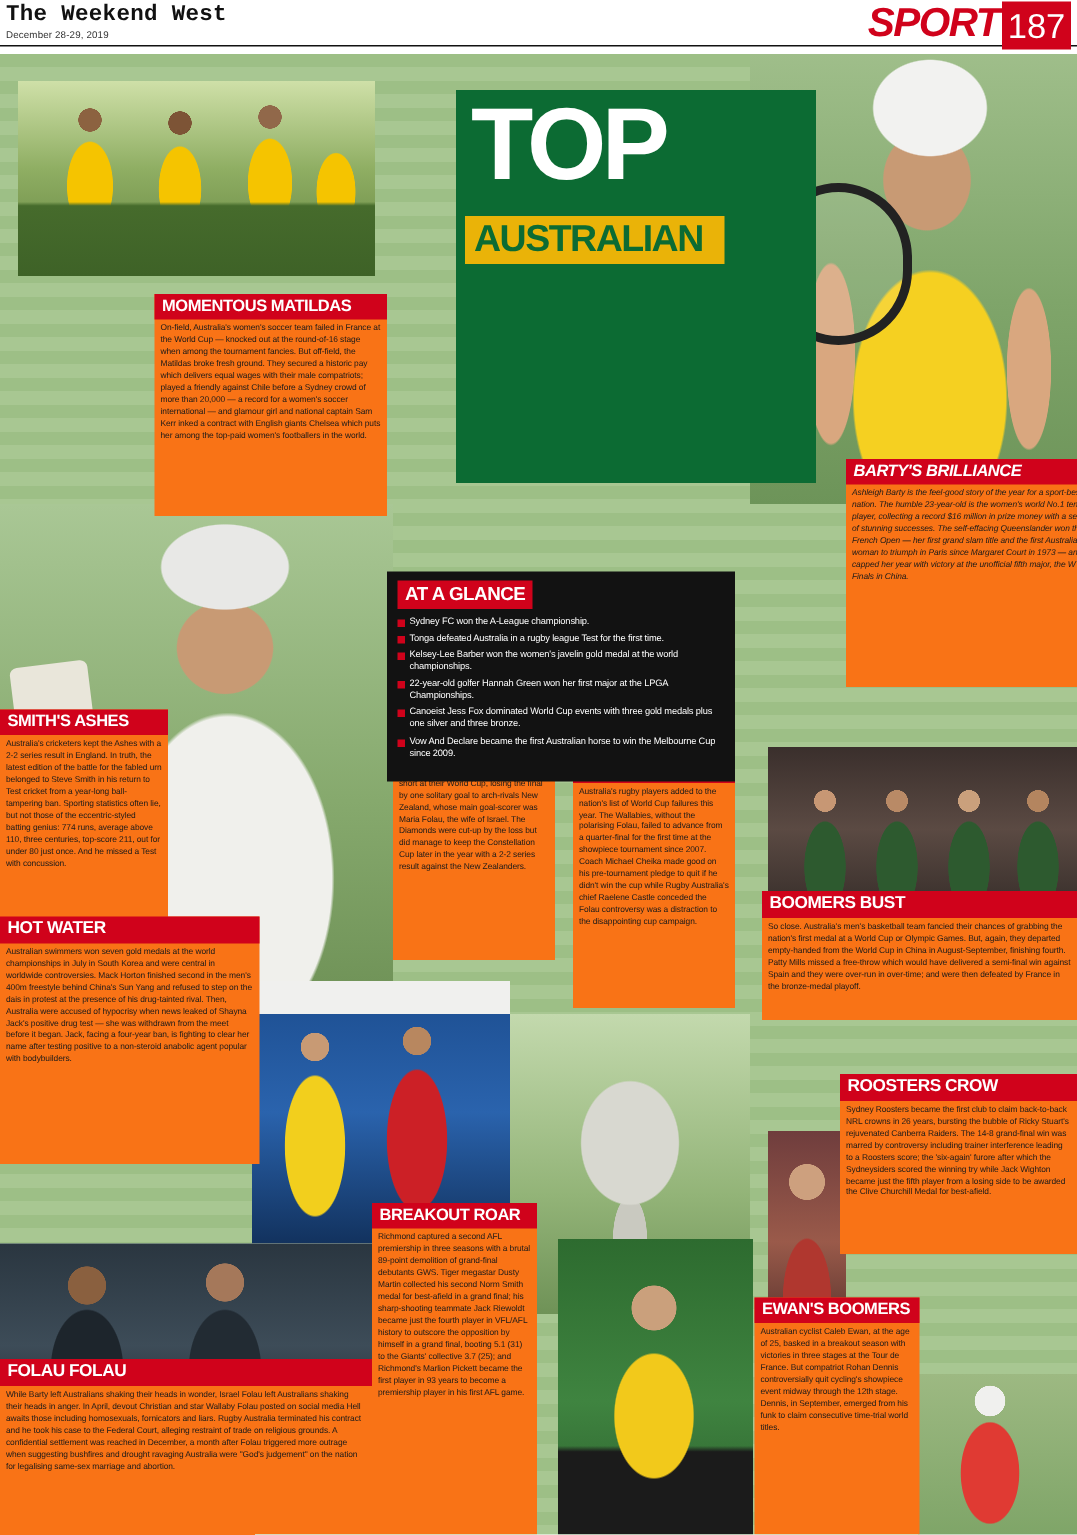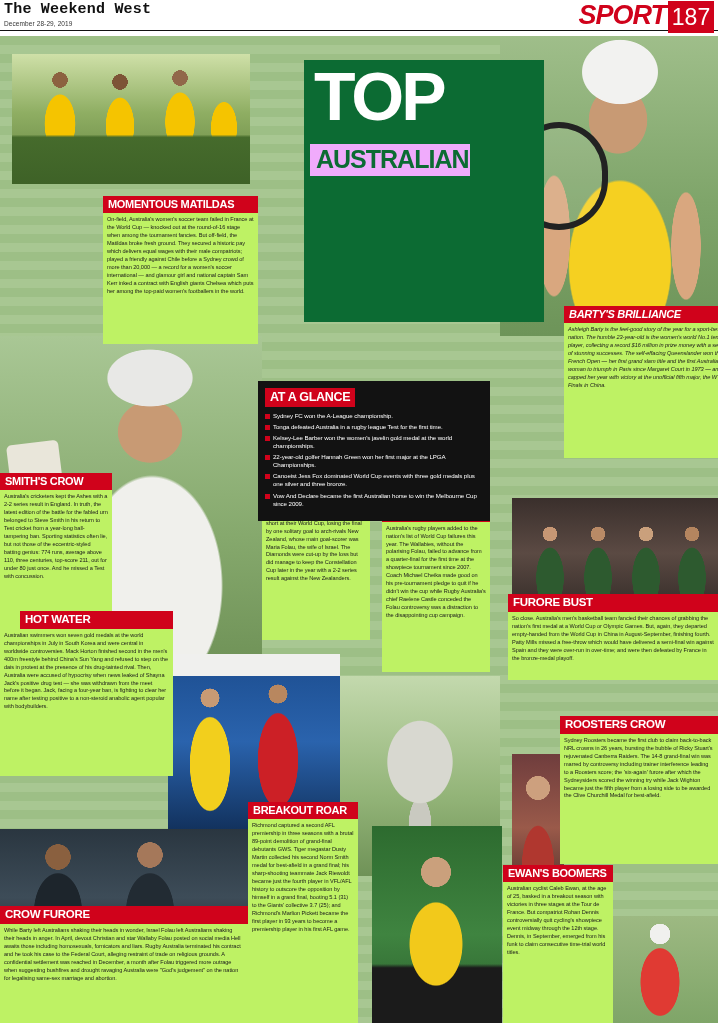--- a/index.html
+++ b/index.html
@@ -22,33 +22,33 @@
   #canvas{position:absolute;left:0;top:36px;width:718px;height:987px;
           background:#b9d1a8;overflow:hidden;}
   .grass{position:absolute;background:
       repeating-linear-gradient(180deg,#9dbf86 0px,#9dbf86 9px,#a8c792 9px,#a8c792 18px);}
 
   
   .photo{position:absolute;overflow:hidden;background:#7d8a93;}
   .photo .ph{position:absolute;inset:0;}
 
   
-  .panel{position:absolute;background:#bef264;box-sizing:border-box;}
+  .panel{position:absolute;background:#f97316;box-sizing:border-box;}
   .hdr{display:inline-block;background:#d0021b;color:#fff;font-weight:700;
        line-height:1.12;padding:2px 5px 3px 5px;letter-spacing:-.3px;}
   .body{color:#1a1a1a;font-size:5.6px;line-height:1.42;text-align:left;
         padding:3px 4px 4px 4px;letter-spacing:-.05px;}
 
   
   #titleblock{position:absolute;left:272px;top:24px;width:240px;height:262px;
               background:#0c6b33;z-index:25;margin-left:32px;}
   #t-top{position:absolute;left:10px;top:6px;color:#fff;font-size:68px;
          font-weight:700;letter-spacing:-3px;line-height:.9;}
-  .ybanner{position:absolute;background:#f0abfc;color:#0c6b33;font-weight:700;
-           letter-spacing:-1px;padding:1px 1px 2px 6px;white-space:nowrap;}
+  .ybanner{position:absolute;background:#eab308;color:#0c6b33;font-weight:700;
+           letter-spacing:-1px;padding:1px 14px 2px 6px;white-space:nowrap;}
   #t-aus{left:6px;top:84px;font-size:25px;}
   #t-sport{left:6px;top:118px;font-size:25px;}
   #t-2019{position:absolute;left:8px;top:152px;color:#fff;font-size:72px;
           font-weight:700;letter-spacing:-3px;line-height:.9;}
 
   
   #glance{position:absolute;left:258px;top:345px;width:232px;height:140px;
           background:#121212;z-index:26;box-sizing:border-box;padding:6px 7px;}
   #glance .hdr{font-size:12.5px;margin-bottom:5px;}
   .gitem{display:flex;gap:3px;margin-bottom:3px;}
@@ -206,56 +206,56 @@
     <div class="hdr" style="font-size:11px;display:block;">MOMENTOUS MATILDAS</div>
     <div class="body">On-field, Australia's women's soccer team failed in France at the World Cup — knocked out at the round-of-16 stage when among the tournament fancies. But off-field, the Matildas broke fresh ground. They secured a historic pay which delivers equal wages with their male compatriots; played a friendly against Chile before a Sydney crowd of more than 20,000 — a record for a women's soccer international — and glamour girl and national captain Sam Kerr inked a contract with English giants Chelsea which puts her among the top-paid women's footballers in the world.</div>
   </div>
 
   <div class="panel" style="left:564px;top:270px;width:173px;height:152px;z-index:30;font-style:italic;">
     <div class="hdr" style="font-size:11px;display:block;">BARTY'S BRILLIANCE</div>
     <div class="body">Ashleigh Barty is the feel-good story of the year for a sport-besotted nation. The humble 23-year-old is the women's world No.1 tennis player, collecting a record $16 million in prize money with a season of stunning successes. The self-effacing Queenslander won the French Open — her first grand slam title and the first Australian woman to triumph in Paris since Margaret Court in 1973 — and capped her year with victory at the unofficial fifth major, the WTA Finals in China.</div>
   </div>
 
   <div class="panel" style="left:0px;top:437px;width:112px;height:168px;z-index:20;">
-    <div class="hdr" style="font-size:11px;display:block;">SMITH'S CROW</div>
+    <div class="hdr" style="font-size:11px;display:block;">SMITH'S ASHES</div>
     <div class="body">Australia's cricketers kept the Ashes with a 2-2 series result in England. In truth, the latest edition of the battle for the fabled urn belonged to Steve Smith in his return to Test cricket from a year-long ball-tampering ban. Sporting statistics often lie, but not those of the eccentric-styled batting genius: 774 runs, average above 110, three centuries, top-score 211, out for under 80 just once. And he missed a Test with concussion.</div>
   </div>
 
   <div class="panel" style="left:262px;top:456px;width:108px;height:148px;z-index:22;">
     <div class="hdr" style="font-size:10.5px;display:block;">CUT DIAMONDS</div>
     <div class="body">Australia's netballers also fell agonisingly short at their World Cup, losing the final by one solitary goal to arch-rivals New Zealand, whose main goal-scorer was Maria Folau, the wife of Israel. The Diamonds were cut-up by the loss but did manage to keep the Constellation Cup later in the year with a 2-2 series result against the New Zealanders.</div>
   </div>
 
   <div class="panel" style="left:382px;top:456px;width:108px;height:180px;z-index:22;">
     <div class="hdr" style="font-size:11px;display:block;">WALLABIES BOUNCED</div>
     <div class="body">Australia's rugby players added to the nation's list of World Cup failures this year. The Wallabies, without the polarising Folau, failed to advance from a quarter-final for the first time at the showpiece tournament since 2007. Coach Michael Cheika made good on his pre-tournament pledge to quit if he didn't win the cup while Rugby Australia's chief Raelene Castle conceded the Folau controversy was a distraction to the disappointing cup campaign.</div>
   </div>
 
   <div class="panel" style="left:0px;top:575px;width:173px;height:165px;z-index:24;">
-    <div class="hdr" style="font-size:11.5px;display:block;margin-left:20px;">HOT WATER</div>
+    <div class="hdr" style="font-size:11.5px;display:block;">HOT WATER</div>
     <div class="body">Australian swimmers won seven gold medals at the world championships in July in South Korea and were central in worldwide controversies. Mack Horton finished second in the men's 400m freestyle behind China's Sun Yang and refused to step on the dais in protest at the presence of his drug-tainted rival. Then, Australia were accused of hypocrisy when news leaked of Shayna Jack's positive drug test — she was withdrawn from the meet before it began. Jack, facing a four-year ban, is fighting to clear her name after testing positive to a non-steroid anabolic agent popular with bodybuilders.</div>
   </div>
 
   <div class="panel" style="left:508px;top:558px;width:210px;height:86px;z-index:24;">
-    <div class="hdr" style="font-size:11.5px;display:block;">FURORE BUST</div>
+    <div class="hdr" style="font-size:11.5px;display:block;">BOOMERS BUST</div>
     <div class="body">So close. Australia's men's basketball team fancied their chances of grabbing the nation's first medal at a World Cup or Olympic Games. But, again, they departed empty-handed from the World Cup in China in August-September, finishing fourth. Patty Mills missed a free-throw which would have delivered a semi-final win against Spain and they were over-run in over-time; and were then defeated by France in the bronze-medal playoff.</div>
   </div>
 
-  <div class="panel" style="left:560px;top:680px;width:158px;height:148px;z-index:26;">
+  <div class="panel" style="left:560px;top:680px;width:158px;height:120px;z-index:26;">
     <div class="hdr" style="font-size:11.5px;display:block;">ROOSTERS CROW</div>
     <div class="body">Sydney Roosters became the first club to claim back-to-back NRL crowns in 26 years, bursting the bubble of Ricky Stuart's rejuvenated Canberra Raiders. The 14-8 grand-final win was marred by controversy including trainer interference leading to a Roosters score; the 'six-again' furore after which the Sydneysiders scored the winning try while Jack Wighton became just the fifth player from a losing side to be awarded the Clive Churchill Medal for best-afield.</div>
   </div>
 
   <div class="panel" style="left:248px;top:766px;width:110px;height:221px;z-index:26;">
     <div class="hdr" style="font-size:11px;display:block;">BREAKOUT ROAR</div>
     <div class="body">Richmond captured a second AFL premiership in three seasons with a brutal 89-point demolition of grand-final debutants GWS. Tiger megastar Dusty Martin collected his second Norm Smith medal for best-afield in a grand final; his sharp-shooting teammate Jack Riewoldt became just the fourth player in VFL/AFL history to outscore the opposition by himself in a grand final, booting 5.1 (31) to the Giants' collective 3.7 (25); and Richmond's Marlion Pickett became the first player in 93 years to become a premiership player in his first AFL game.</div>
   </div>
 
   <div class="panel" style="left:0px;top:870px;width:248px;height:117px;z-index:28;">
-    <div class="hdr" style="font-size:11.5px;display:block;">CROW FURORE</div>
+    <div class="hdr" style="font-size:11.5px;display:block;">FOLAU FOLAU</div>
     <div class="body">While Barty left Australians shaking their heads in wonder, Israel Folau left Australians shaking their heads in anger. In April, devout Christian and star Wallaby Folau posted on social media Hell awaits those including homosexuals, fornicators and liars. Rugby Australia terminated his contract and he took his case to the Federal Court, alleging restraint of trade on religious grounds. A confidential settlement was reached in December, a month after Folau triggered more outrage when suggesting bushfires and drought ravaging Australia were "God's judgement" on the nation for legalising same-sex marriage and abortion.</div>
   </div>
 
   <div class="panel" style="left:503px;top:829px;width:110px;height:158px;z-index:28;">
     <div class="hdr" style="font-size:11px;display:block;">EWAN'S BOOMERS</div>
     <div class="body">Australian cyclist Caleb Ewan, at the age of 25, basked in a breakout season with victories in three stages at the Tour de France. But compatriot Rohan Dennis controversially quit cycling's showpiece event midway through the 12th stage. Dennis, in September, emerged from his funk to claim consecutive time-trial world titles.</div>
   </div>
 
 </div>
 

